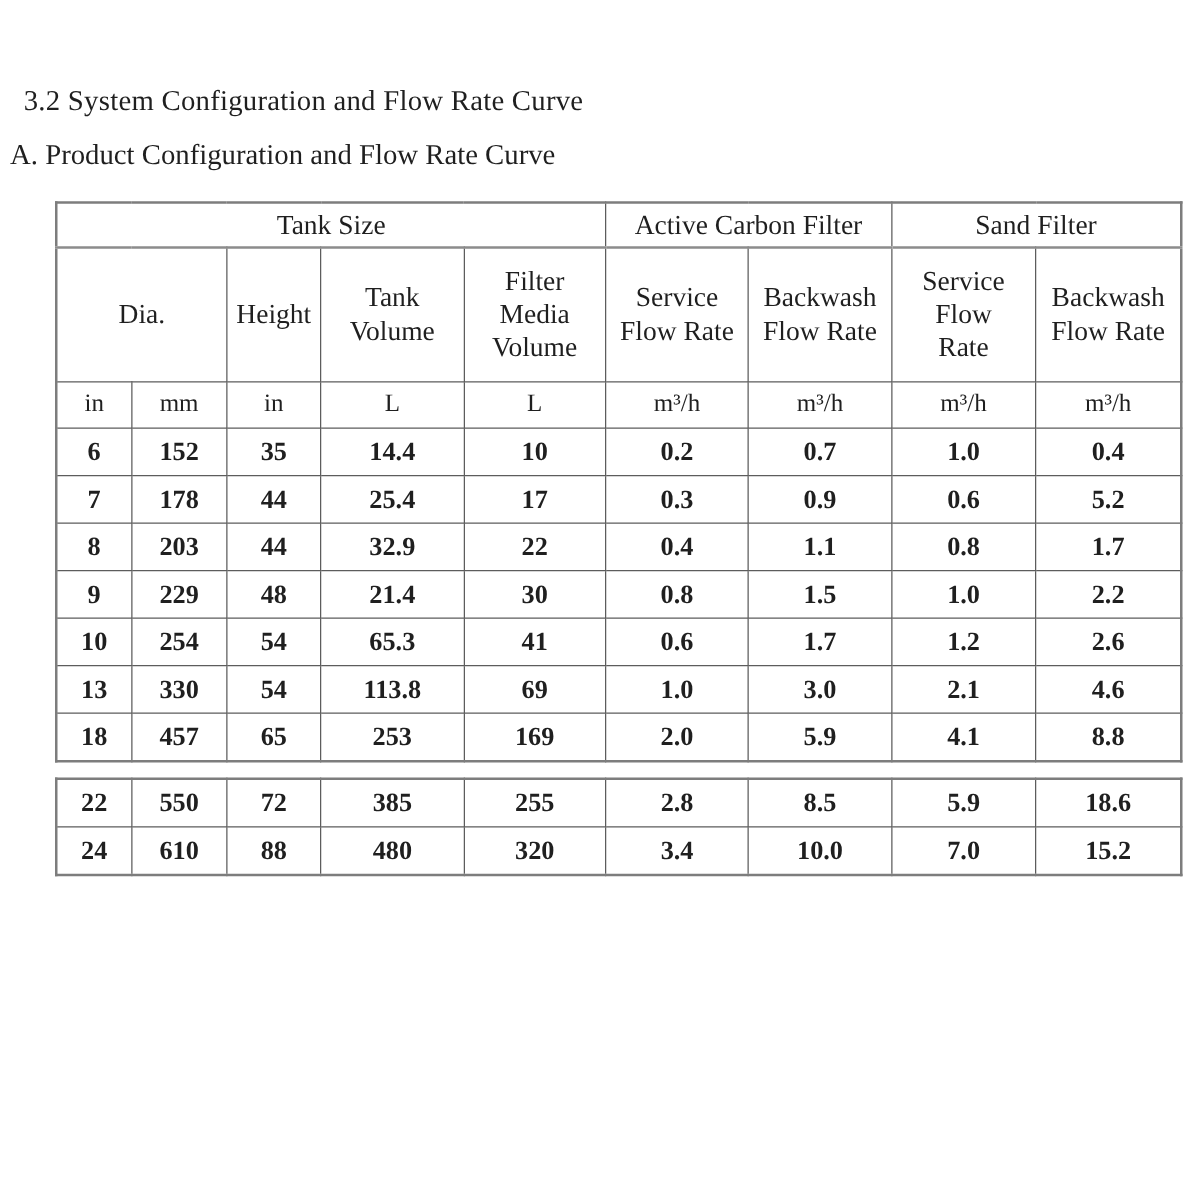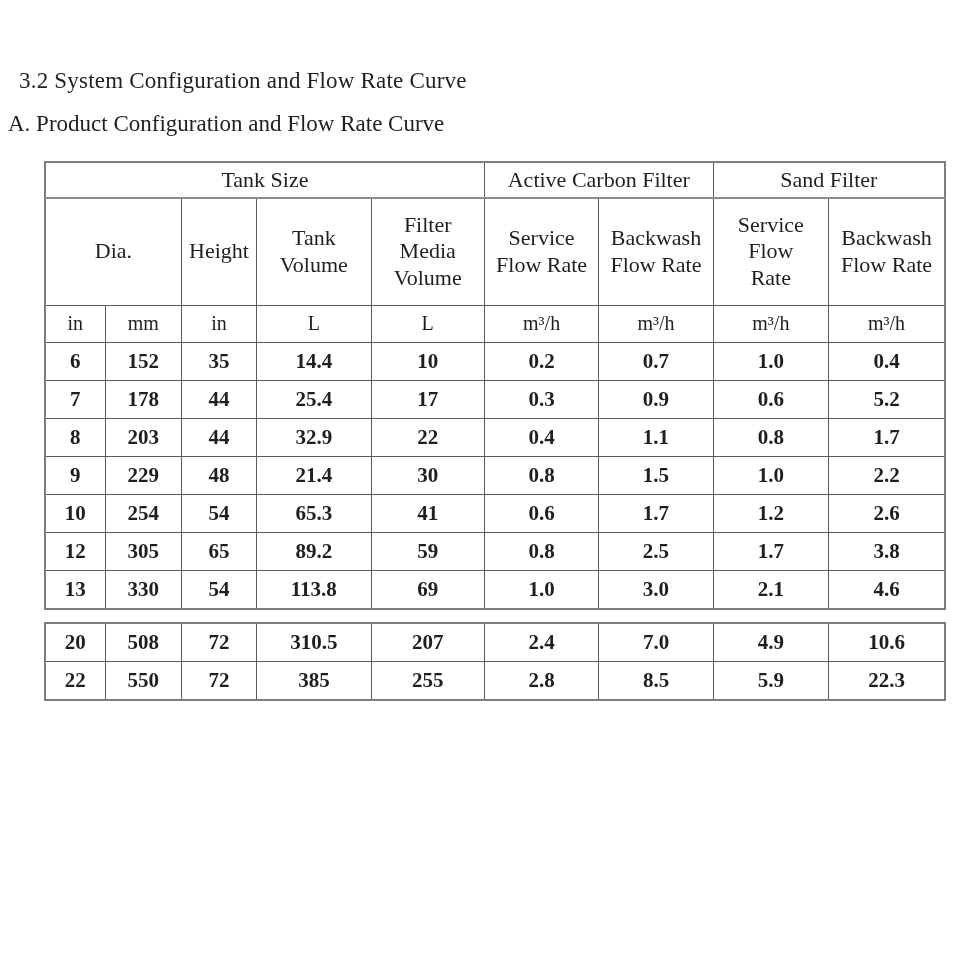--- a/index.html
+++ b/index.html
@@ -180,75 +180,75 @@
           <td>254</td>
           <td>54</td>
           <td>65.3</td>
           <td>41</td>
           <td>0.6</td>
           <td>1.7</td>
           <td>1.2</td>
           <td>2.6</td>
         </tr>
         <tr>
-          <td>12</td>
-          <td>305</td>
-          <td>65</td>
-          <td>89.2</td>
-          <td>59</td>
-          <td>0.8</td>
-          <td>2.5</td>
-          <td>1.7</td>
-          <td>3.8</td>
-        </tr>
-        <tr>
           <td>13</td>
           <td>330</td>
           <td>54</td>
           <td>113.8</td>
           <td>69</td>
           <td>1.0</td>
           <td>3.0</td>
           <td>2.1</td>
           <td>4.6</td>
         </tr>
+        <tr>
+          <td>18</td>
+          <td>457</td>
+          <td>65</td>
+          <td>253</td>
+          <td>169</td>
+          <td>2.0</td>
+          <td>5.9</td>
+          <td>4.1</td>
+          <td>8.8</td>
+        </tr>
       </tbody>
   </table>
 
   <table class="spec large">
     <colgroup>
         <col style="width: 60px;">
         <col style="width: 76px;">
         <col style="width: 75px;">
         <col style="width: 114px;">
         <col style="width: 113px;">
         <col style="width: 114px;">
         <col style="width: 114px;">
         <col style="width: 115px;">
         <col style="width: 116px;">
       </colgroup>
     <tbody>
-        <tr>
-          <td>20</td>
-          <td>508</td>
-          <td>72</td>
-          <td>310.5</td>
-          <td>207</td>
-          <td>2.4</td>
-          <td>7.0</td>
-          <td>4.9</td>
-          <td>10.6</td>
-        </tr>
         <tr>
           <td>22</td>
           <td>550</td>
           <td>72</td>
           <td>385</td>
           <td>255</td>
           <td>2.8</td>
           <td>8.5</td>
           <td>5.9</td>
-          <td>22.3</td>
+          <td>18.6</td>
+        </tr>
+        <tr>
+          <td>24</td>
+          <td>610</td>
+          <td>88</td>
+          <td>480</td>
+          <td>320</td>
+          <td>3.4</td>
+          <td>10.0</td>
+          <td>7.0</td>
+          <td>15.2</td>
         </tr>
       </tbody>
   </table>
 
 </div>
 
 </body></html>

